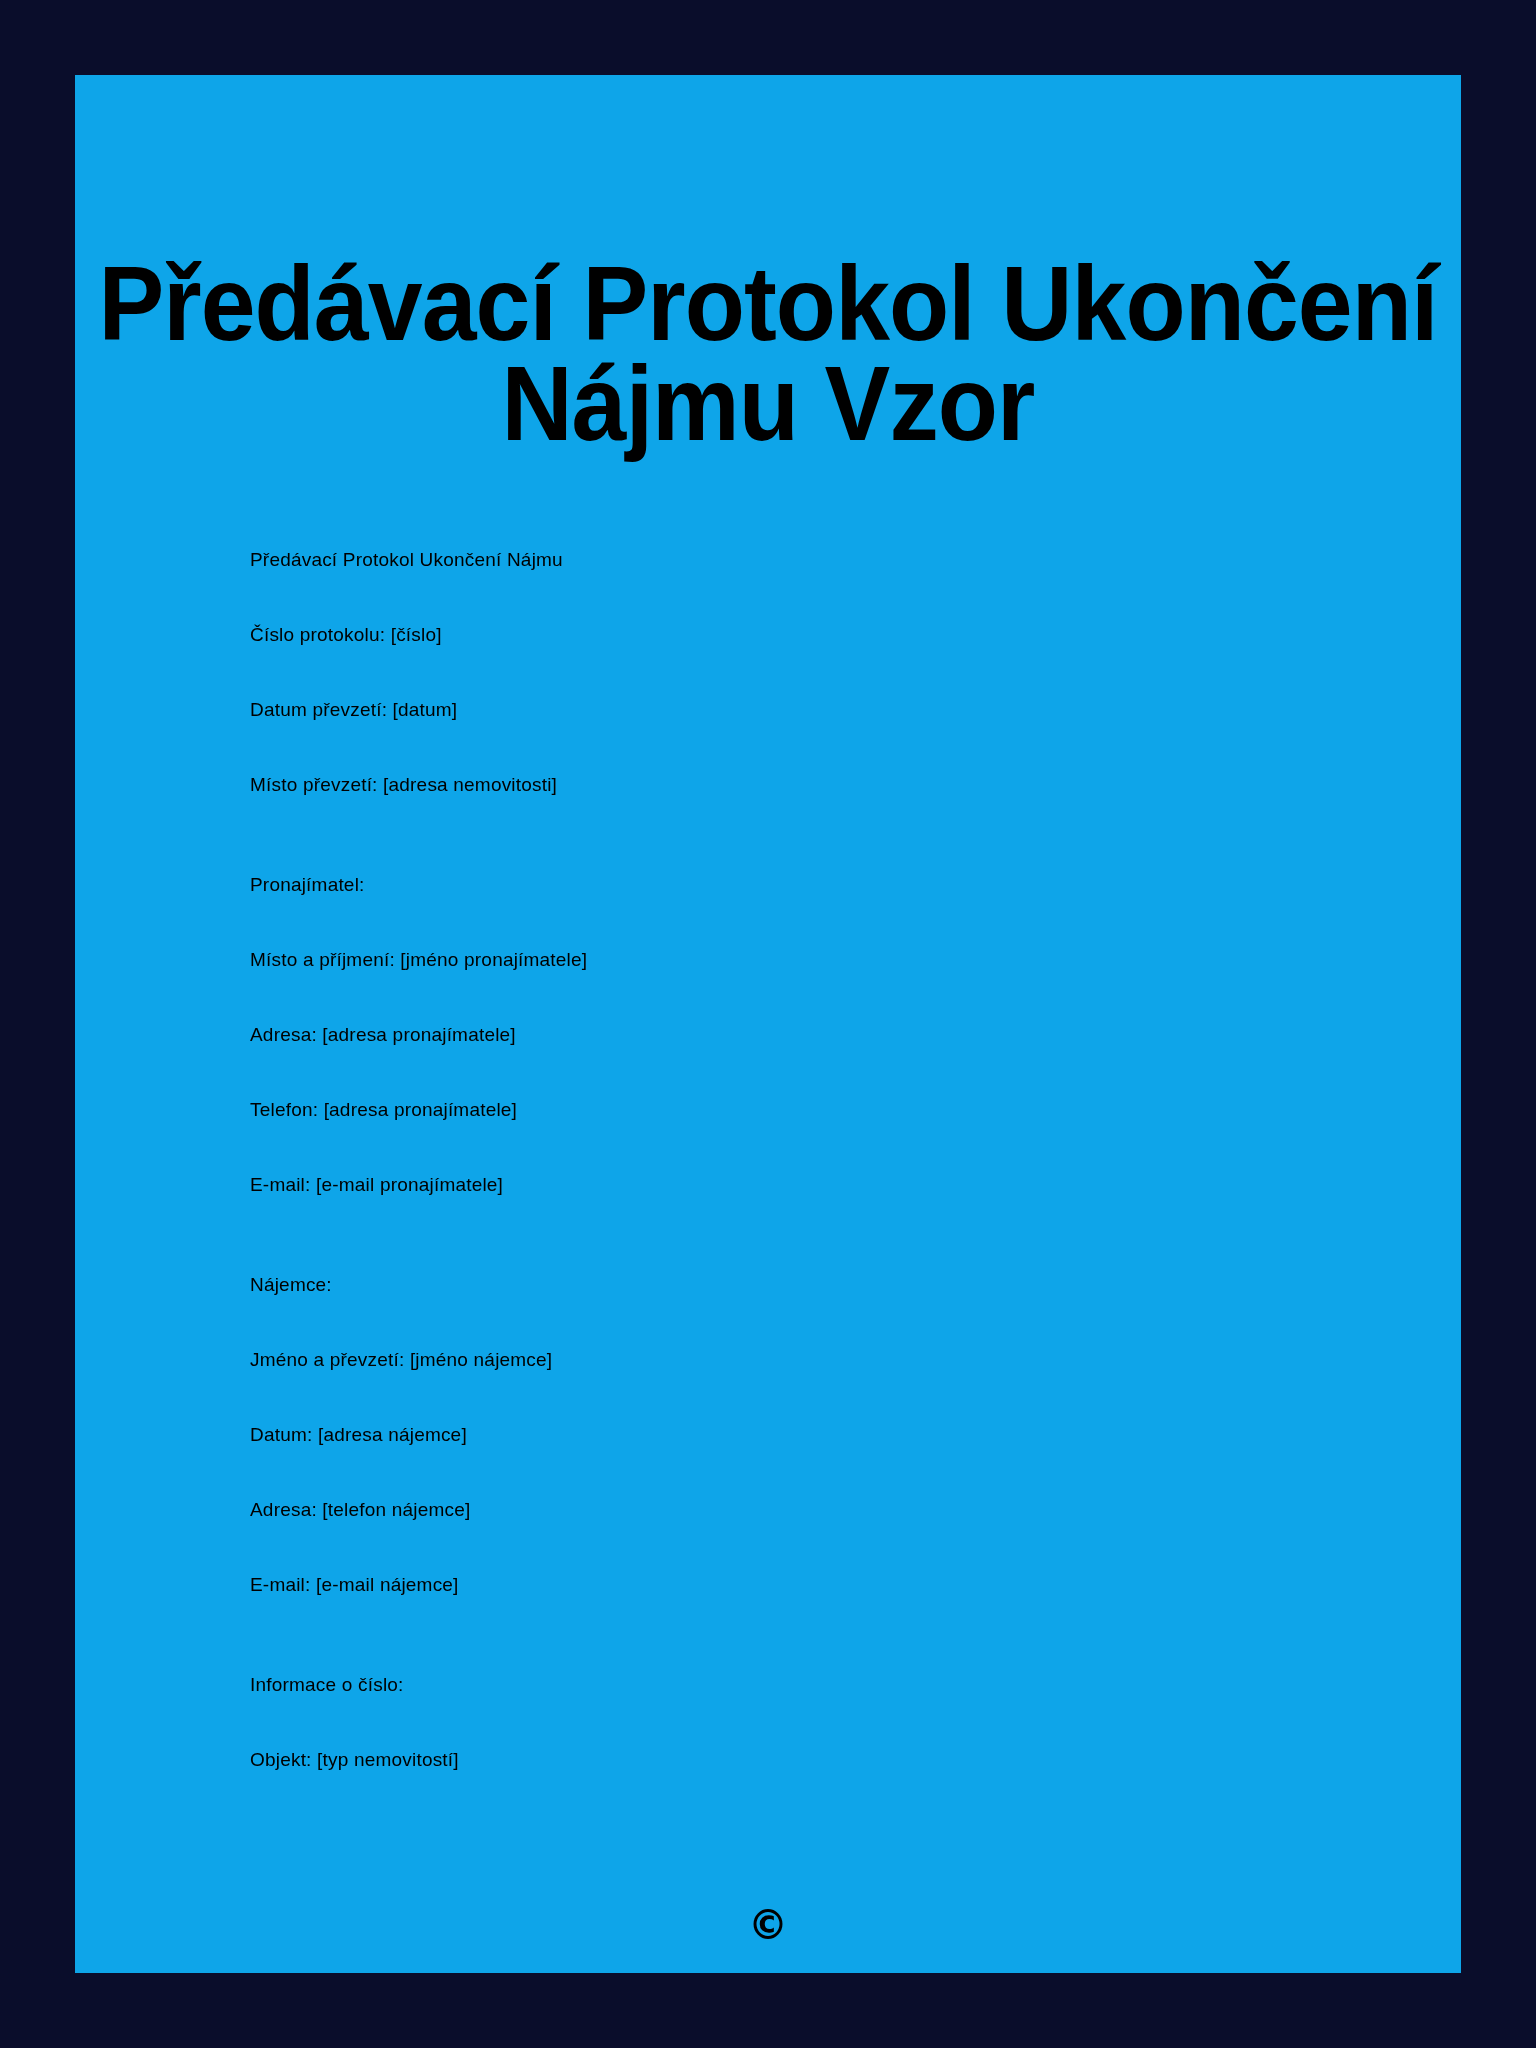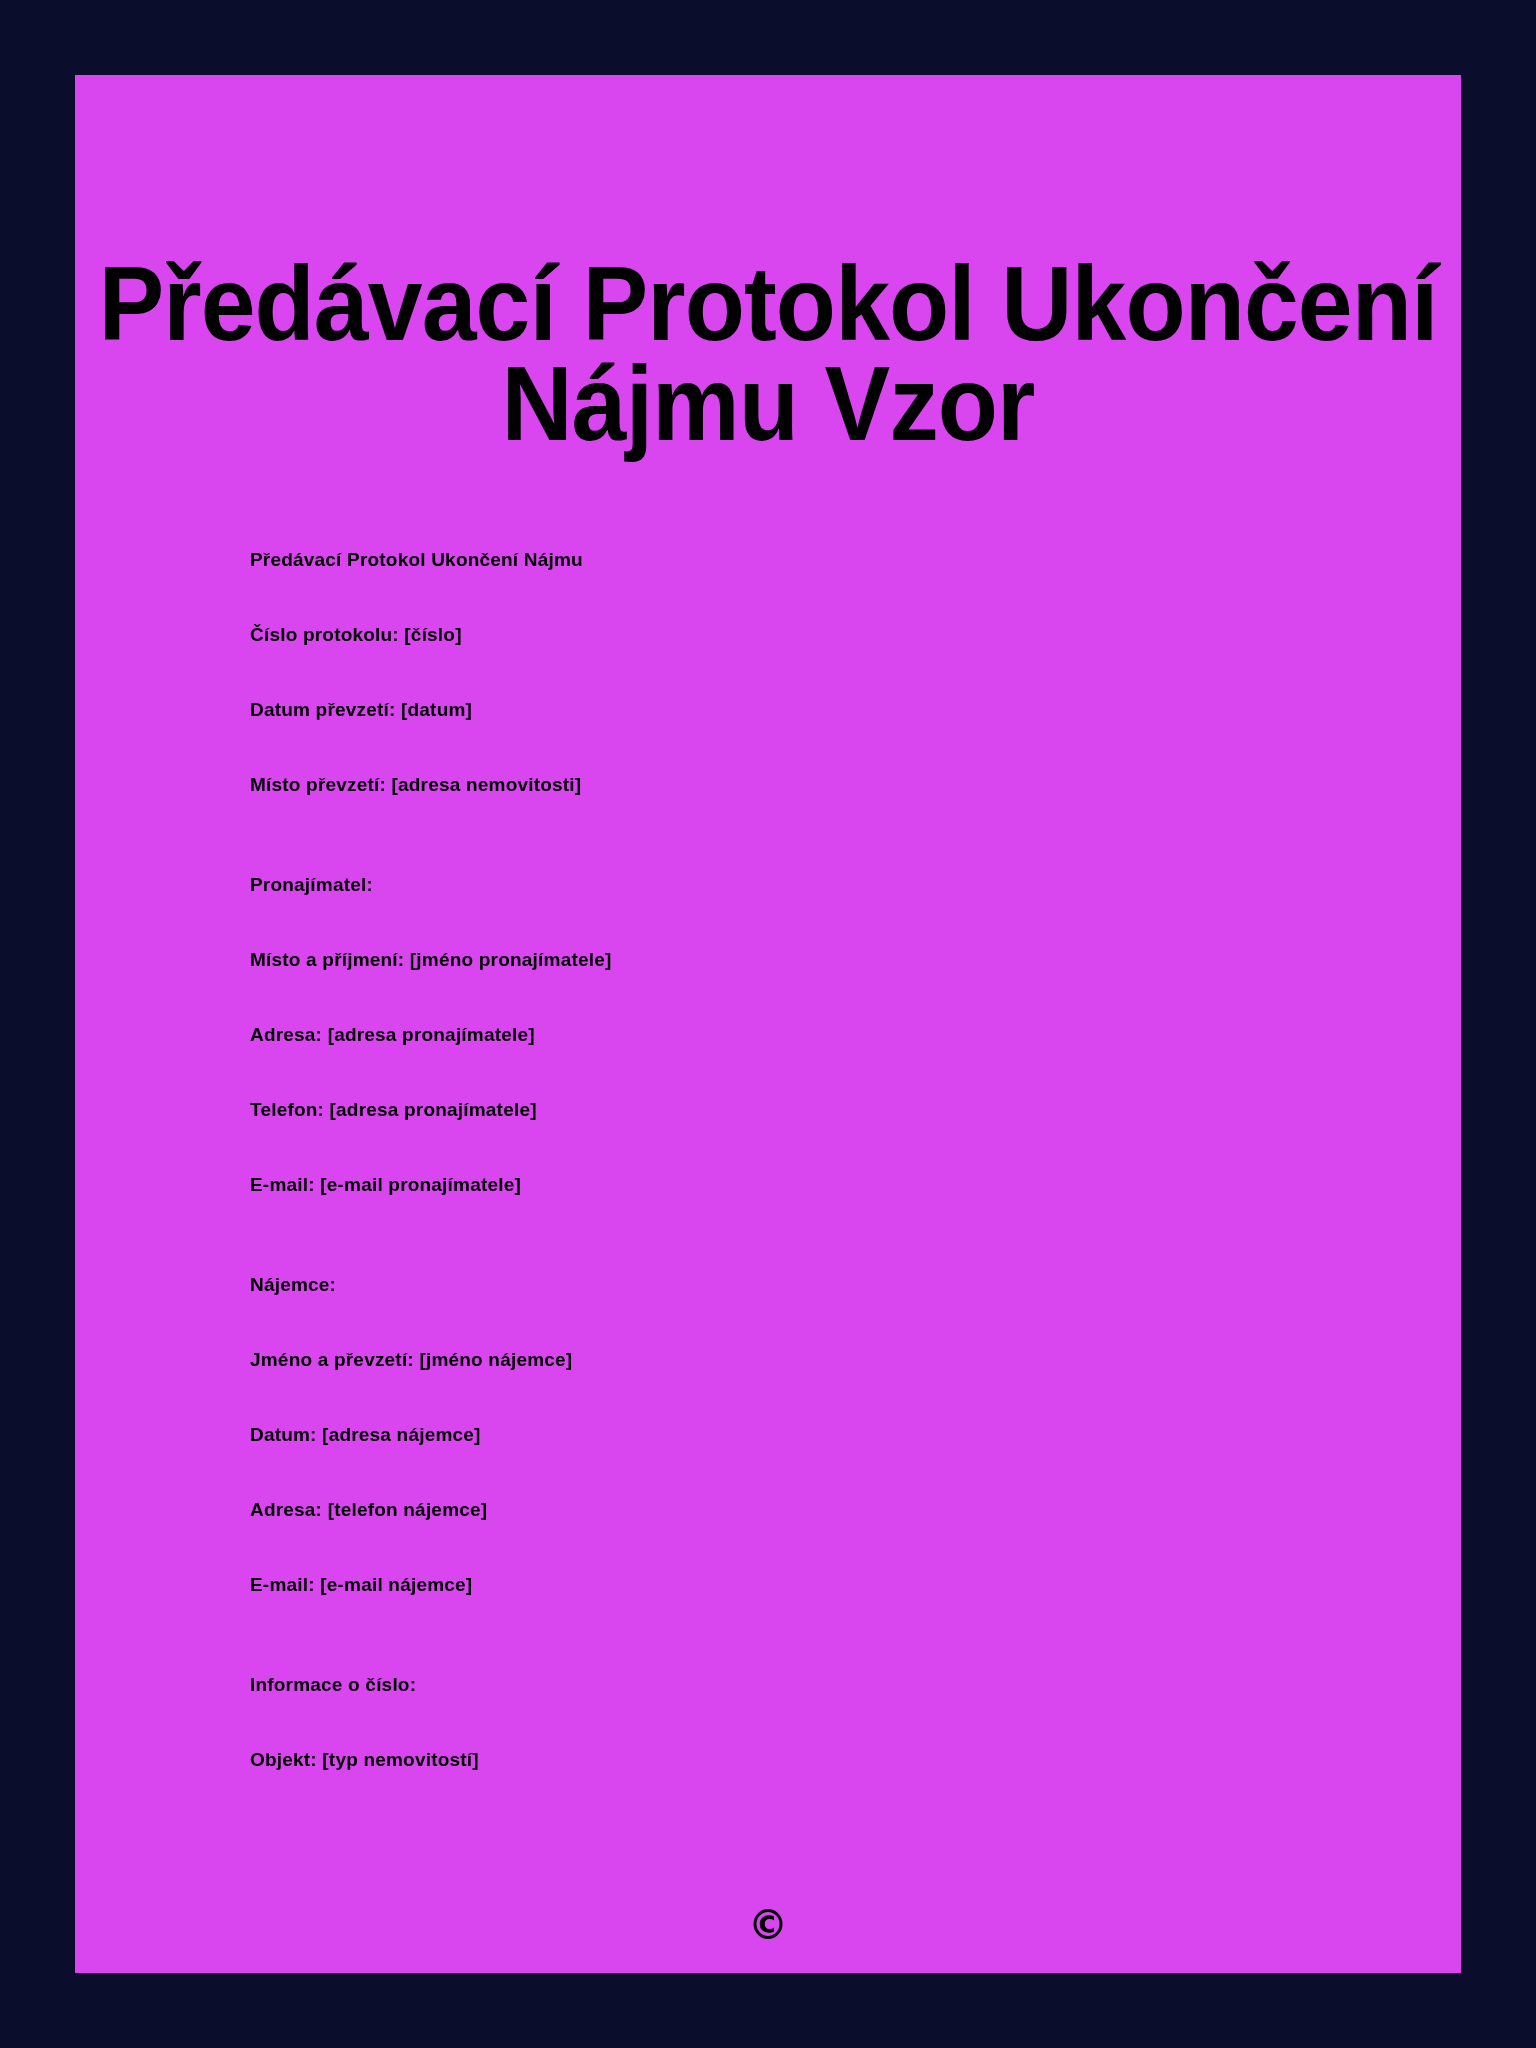--- a/index.html
+++ b/index.html
@@ -7,21 +7,21 @@
       width: 1536px; height: 2048px;
       background: #0a0d2b;
       position: relative;
       overflow: hidden;
       font-family: "Liberation Sans", sans-serif;
     }
     .page {
       position: absolute;
       left: 75px; top: 75px;
       width: 1386px; height: 1898px;
-      background: #d946ef;
+      background: #0ea5e9;
     }
     .title {
       position: absolute;
       left: -40px; width: 1466px;
       top: 178px;
       margin: 0;
       text-align: center;
       font-family: "Liberation Sans", sans-serif;
       font-weight: bold;
       font-size: 106px;
@@ -33,21 +33,21 @@
     }
     .body {
       position: absolute;
       left: 175px; top: 0;
     }
     .line {
       position: absolute;
       left: 0;
       white-space: nowrap;
       font-family: "Liberation Sans", sans-serif;
-      font-weight: bold;
+      font-weight: normal;
       font-size: 19px;
       color: #000;
       letter-spacing: 0.2px;
     }
     .copyright {
       position: absolute;
       left: 0; width: 1386px;
       top: 1828px;
       text-align: center;
       font-family: "DejaVu Sans", sans-serif;

